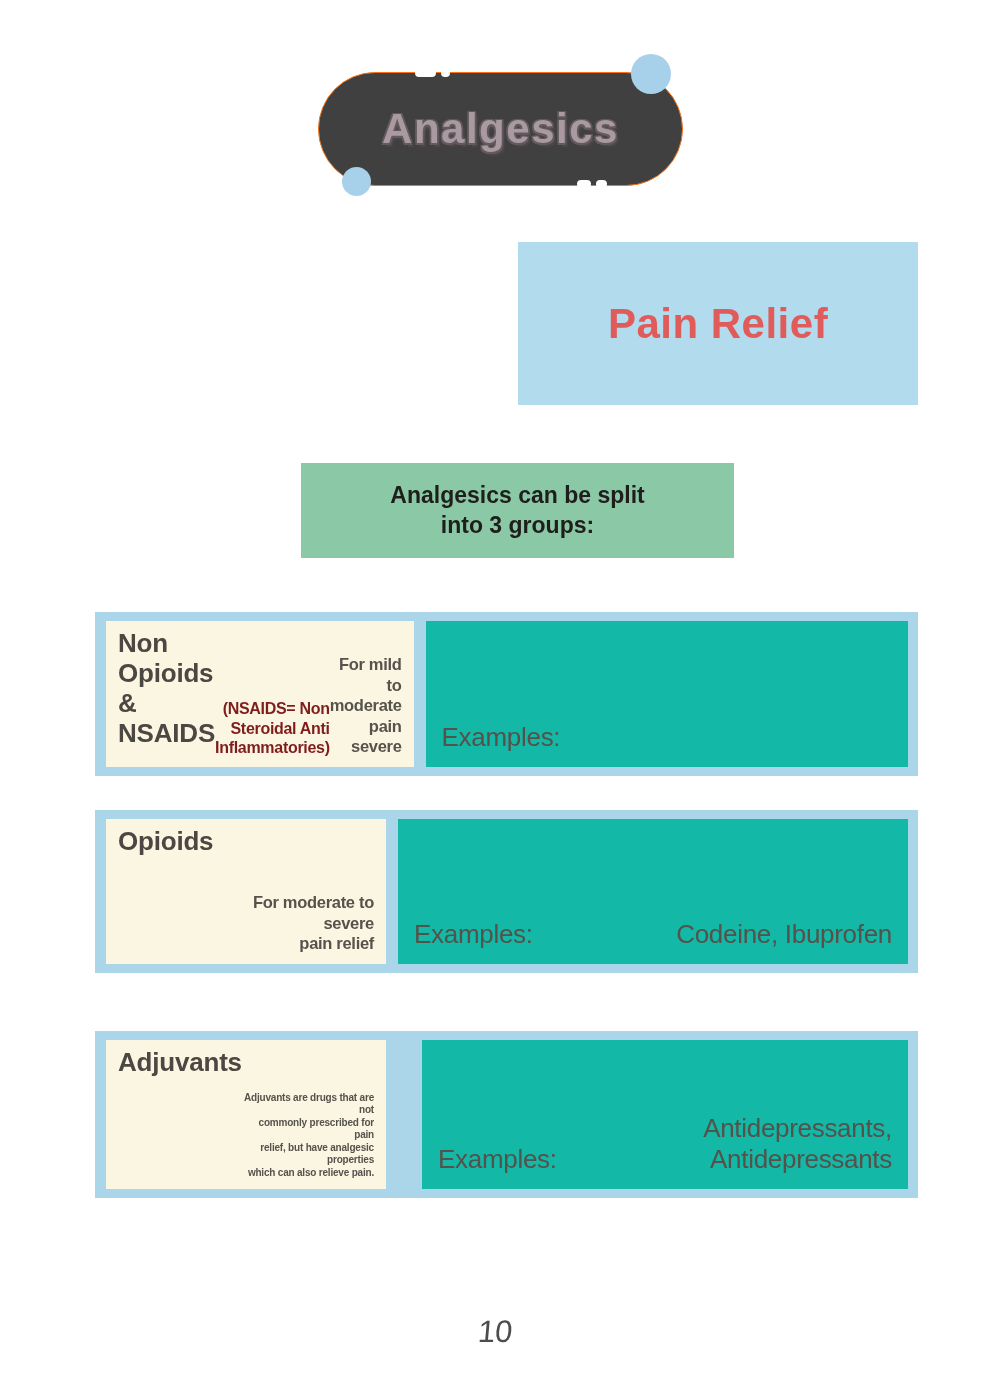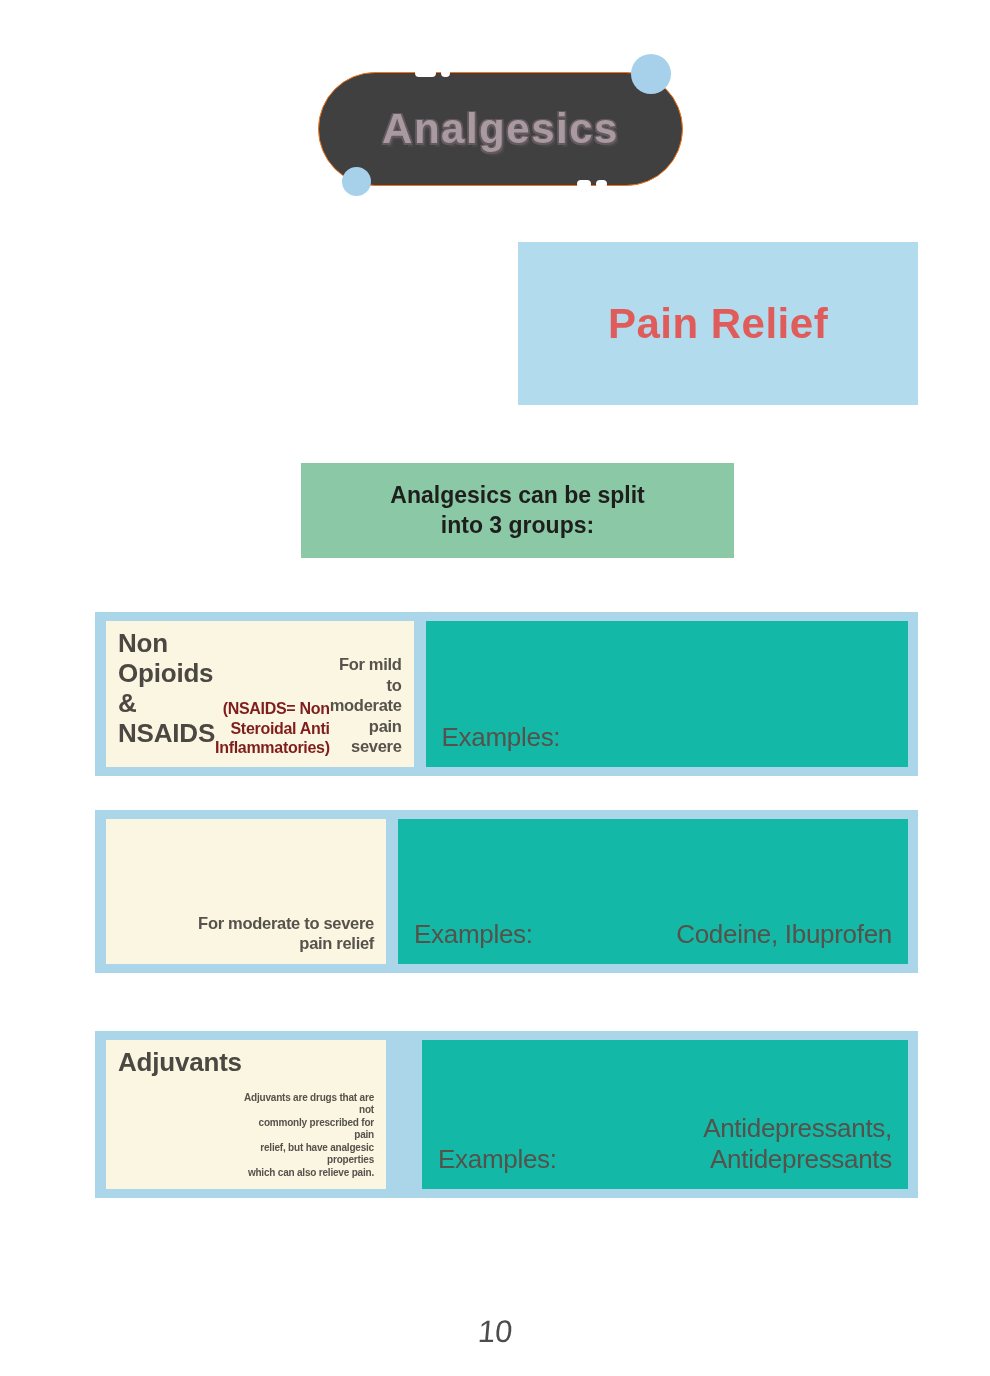--- a/index.html
+++ b/index.html
@@ -141,20 +141,21 @@
       <div class="group-use">For mild to moderate
 pain severe</div>
     </div>
     <div class="teal-box">
       <div class="examples-label">Examples:</div>
     </div>
   </div>
 
   <div class="group-row row-2">
     <div class="cream-box">
+      <div class="group-name">Opioids</div>
       <div class="spacer"></div>
       <div class="group-use">For moderate to severe
 pain relief</div>
     </div>
     <div class="teal-box">
       <div class="examples-label">Examples:</div>
       <div class="examples-list">Codeine, Ibuprofen</div>
     </div>
   </div>
 

